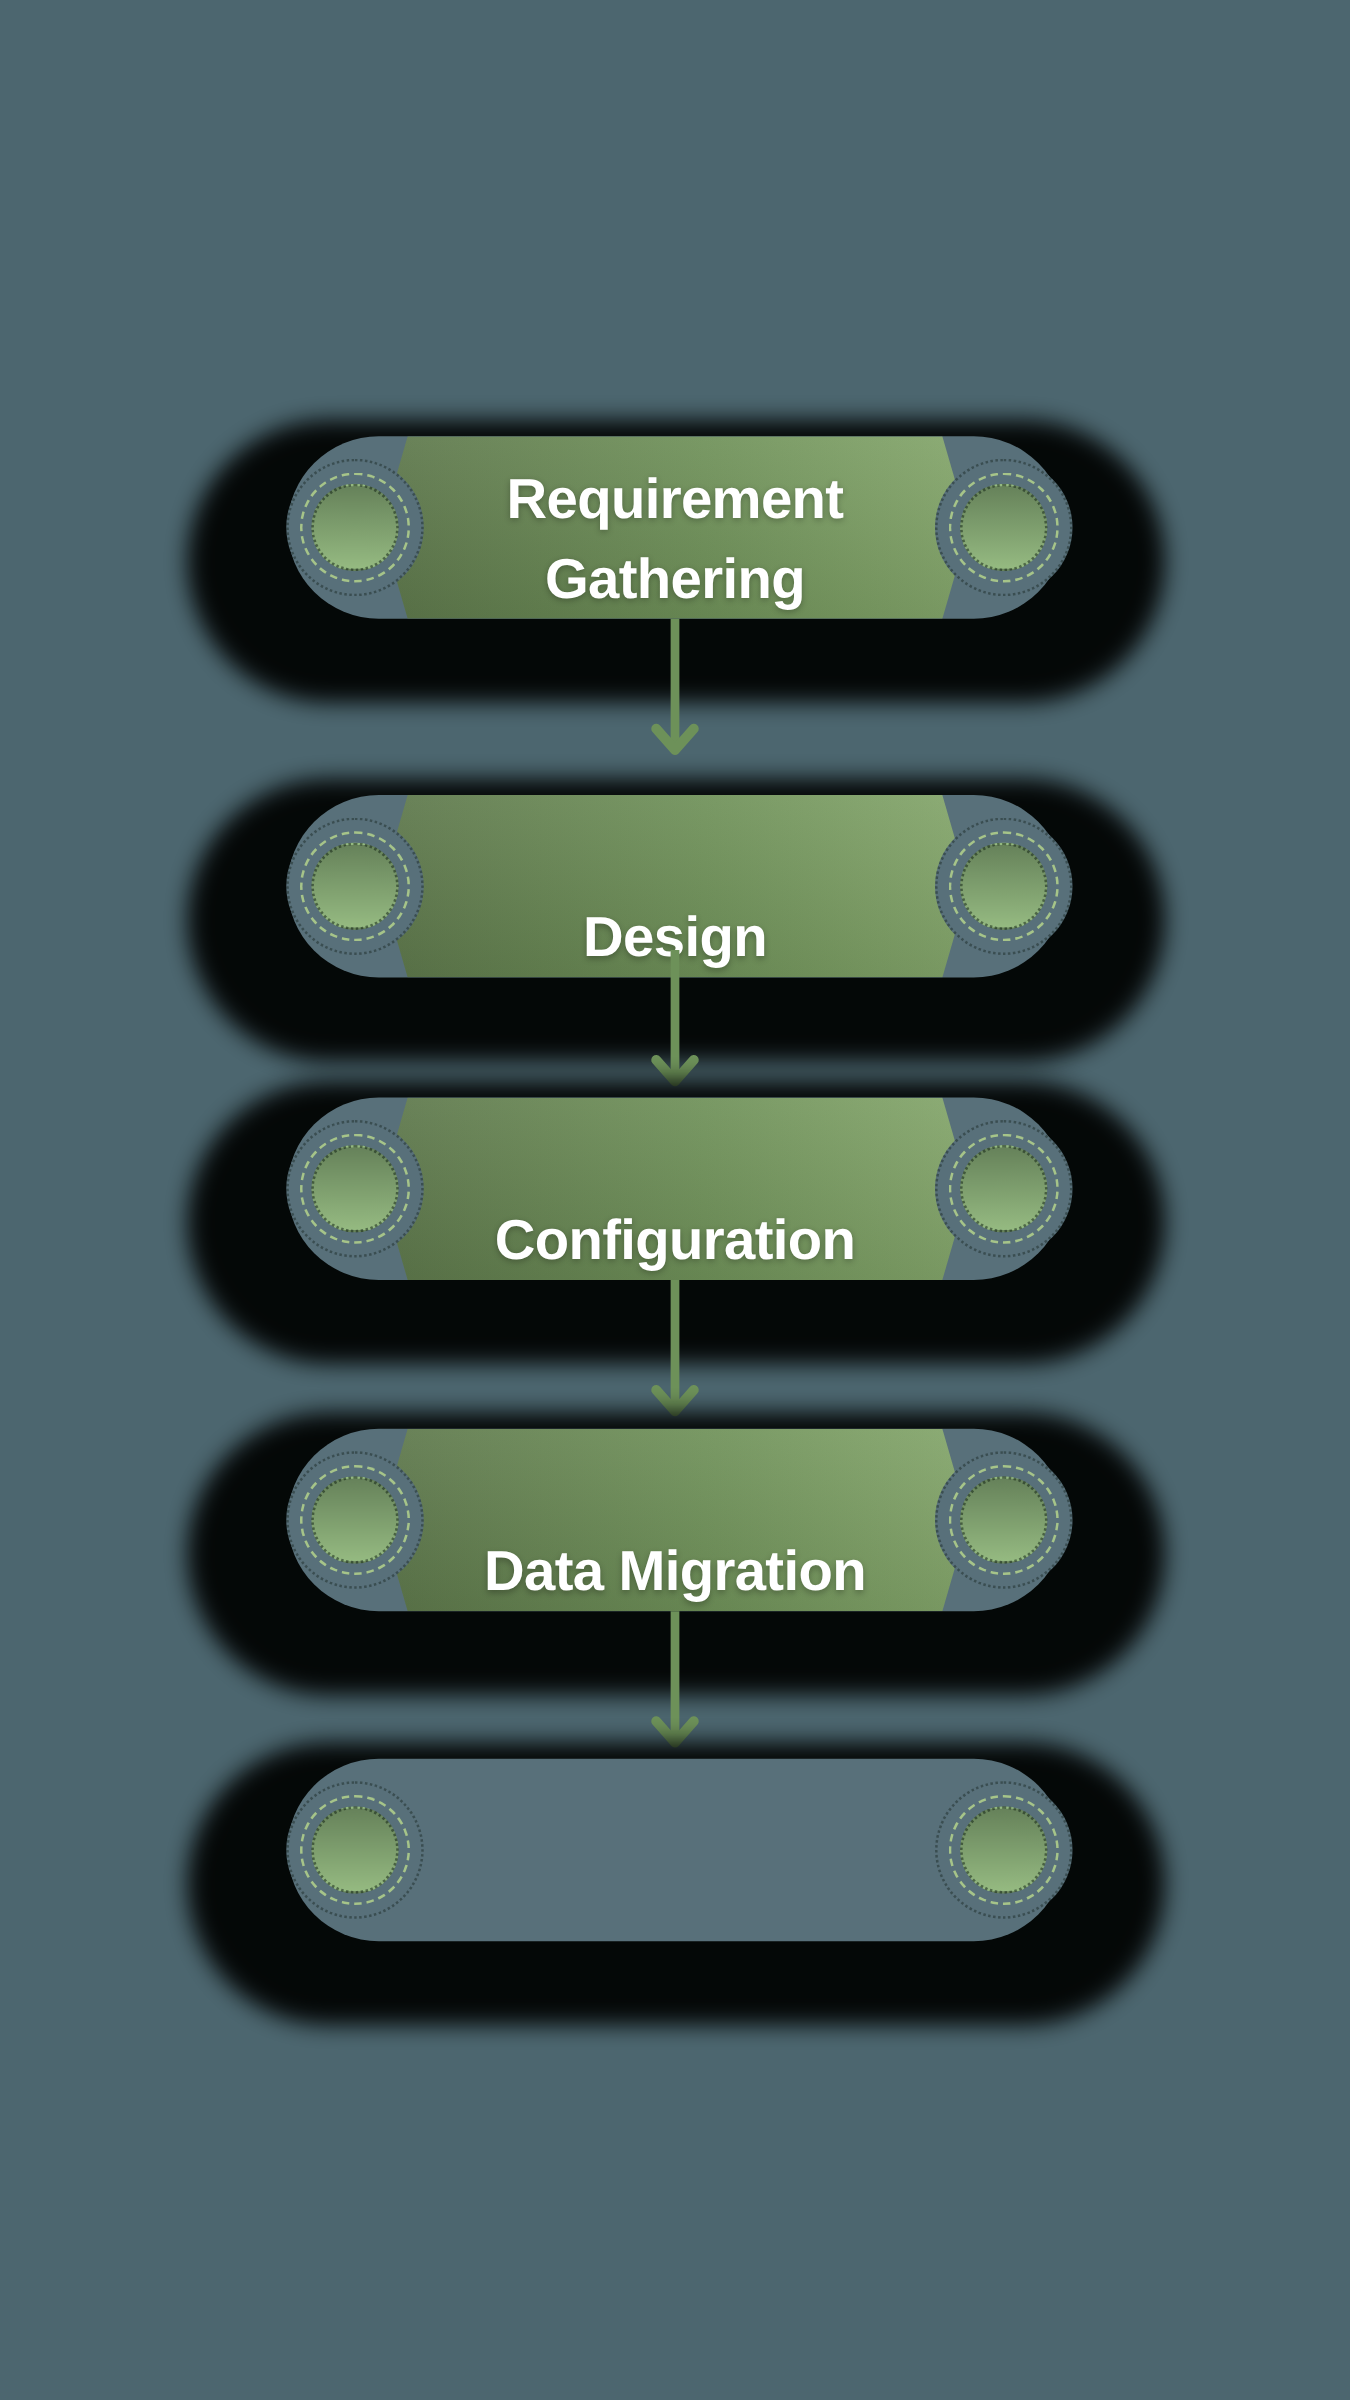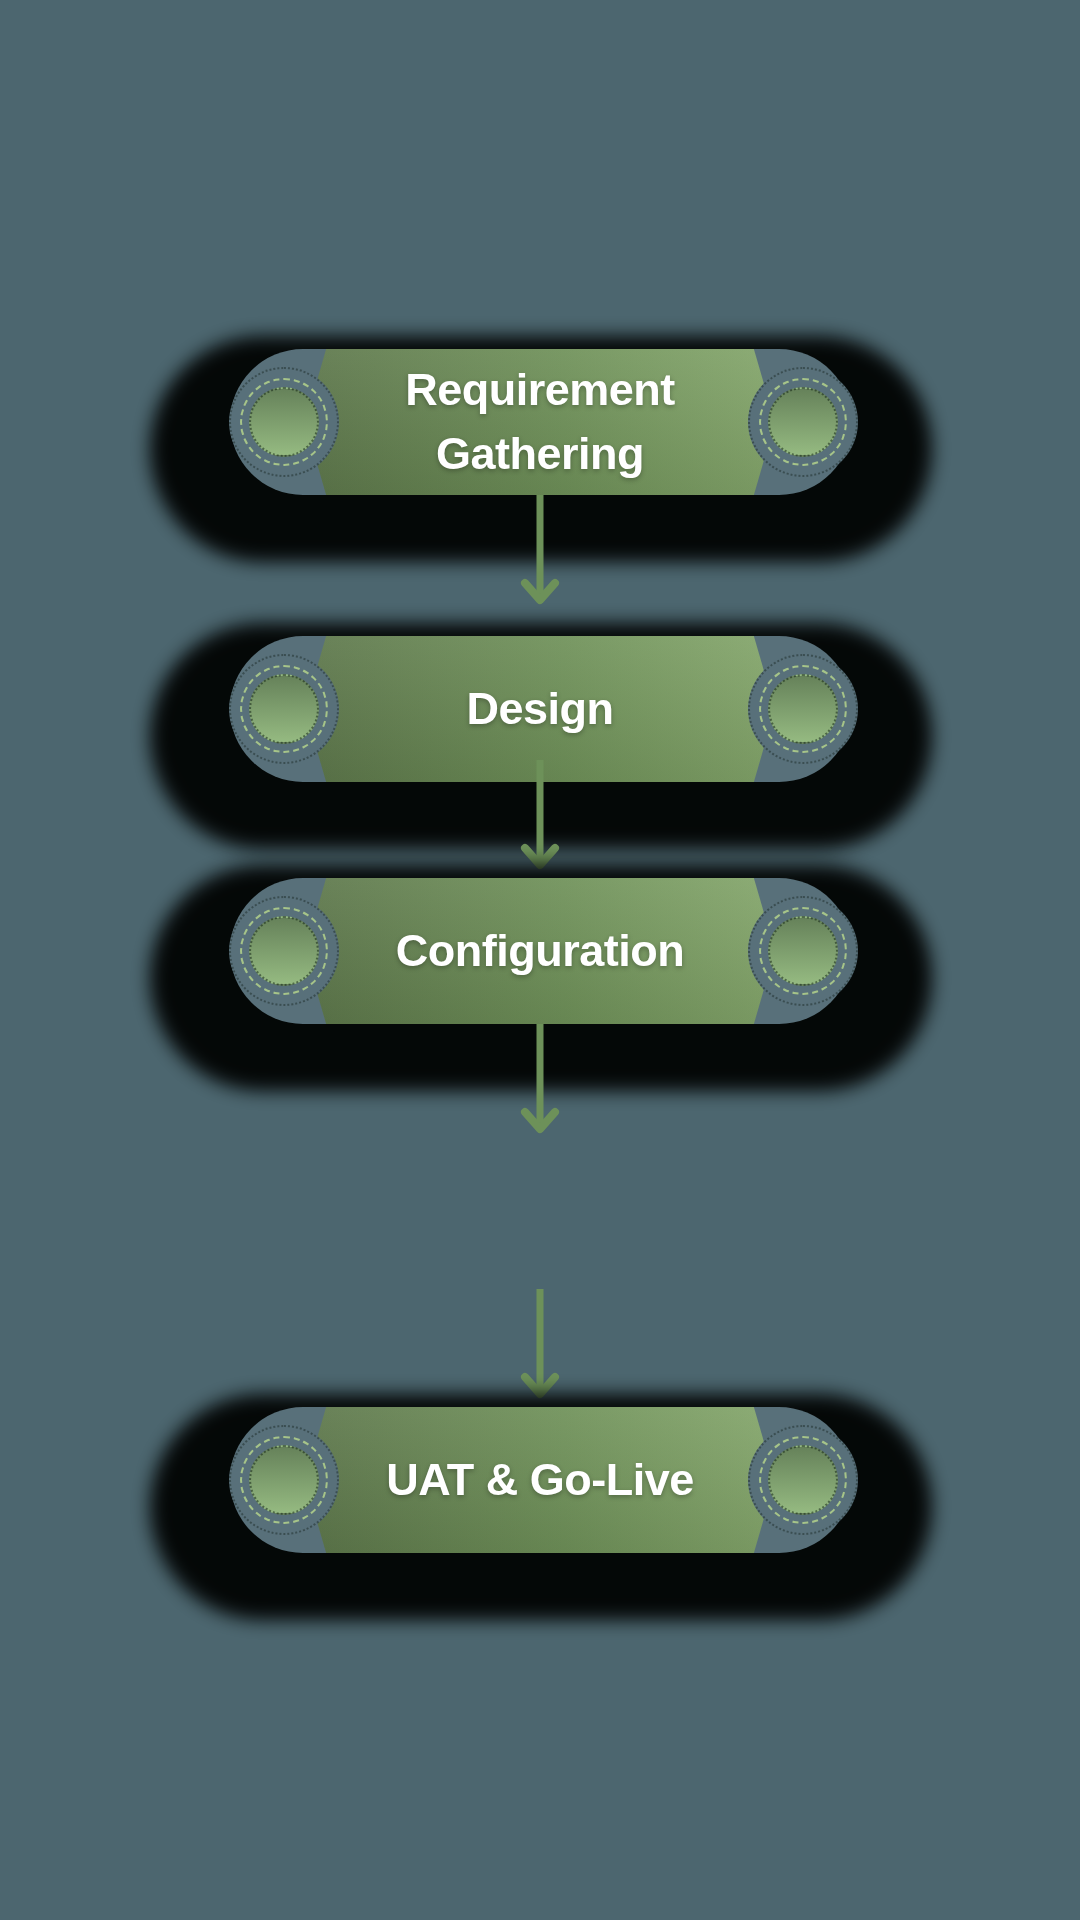--- a/index.html
+++ b/index.html
@@ -24,21 +24,21 @@
     position:absolute;left:230px;top:0;width:622px;height:146px;
     background:#58707a;border-radius:73px;
   }
   
   .banner{
     position:absolute;left:305px;top:0;width:470px;height:146px;
     clip-path:polygon(4.5% 0,95.5% 0,100% 50%,95.5% 100%,4.5% 100%,0 50%);
     background:
       linear-gradient(to bottom,rgba(255,255,255,.07),rgba(0,0,0,.08)),
       linear-gradient(to right,#5d774b,#6f9159 55%,#84a66b);
-    display:flex;align-items:center;justify-content:center;
+    display:flex;align-items:flex-end;justify-content:center;
   }
   .label{
     width:400px;text-align:center;color:#ffffff;
     font-weight:700;font-size:45px;line-height:64px;letter-spacing:-.5px;
     text-shadow:0 2px 5px rgba(0,0,0,.28);
   }
 
   
   .donut{
     position:absolute;top:18px;width:110px;height:110px;border-radius:50%;
@@ -120,32 +120,42 @@
     <div class="donut r"></div>
     <div class="ring r"></div>
     <div class="core r"></div>
   </div>
 
   <svg class="arrow" style="top:1024px" viewBox="0 0 44 114">
     <line x1="22" y1="0" x2="22" y2="103"></line>
     <polyline points="7,88 22,105 37,88"></polyline>
   </svg>
 
+  <div class="row" style="top:1143px">
+    <div class="shadow"></div>
+    <div class="face"></div>
+    <div class="banner">
+      <div class="label">Data Migration</div>
+    </div>
+    <div class="donut l"></div>
+    <div class="ring l"></div>
+    <div class="core l"></div>
+    <div class="donut r"></div>
+    <div class="ring r"></div>
+    <div class="core r"></div>
+  </div>
 
   <svg class="arrow" style="top:1289px" viewBox="0 0 44 114">
     <line x1="22" y1="0" x2="22" y2="103"></line>
     <polyline points="7,88 22,105 37,88"></polyline>
   </svg>
 
   <div class="row" style="top:1407px">
     <div class="shadow"></div>
     <div class="face"></div>
-    <div class="banner">
-      <div class="label">UAT &amp; Go-Live</div>
-    </div>
     <div class="donut l"></div>
     <div class="ring l"></div>
     <div class="core l"></div>
     <div class="donut r"></div>
     <div class="ring r"></div>
     <div class="core r"></div>
   </div>
 
 </div>
 

